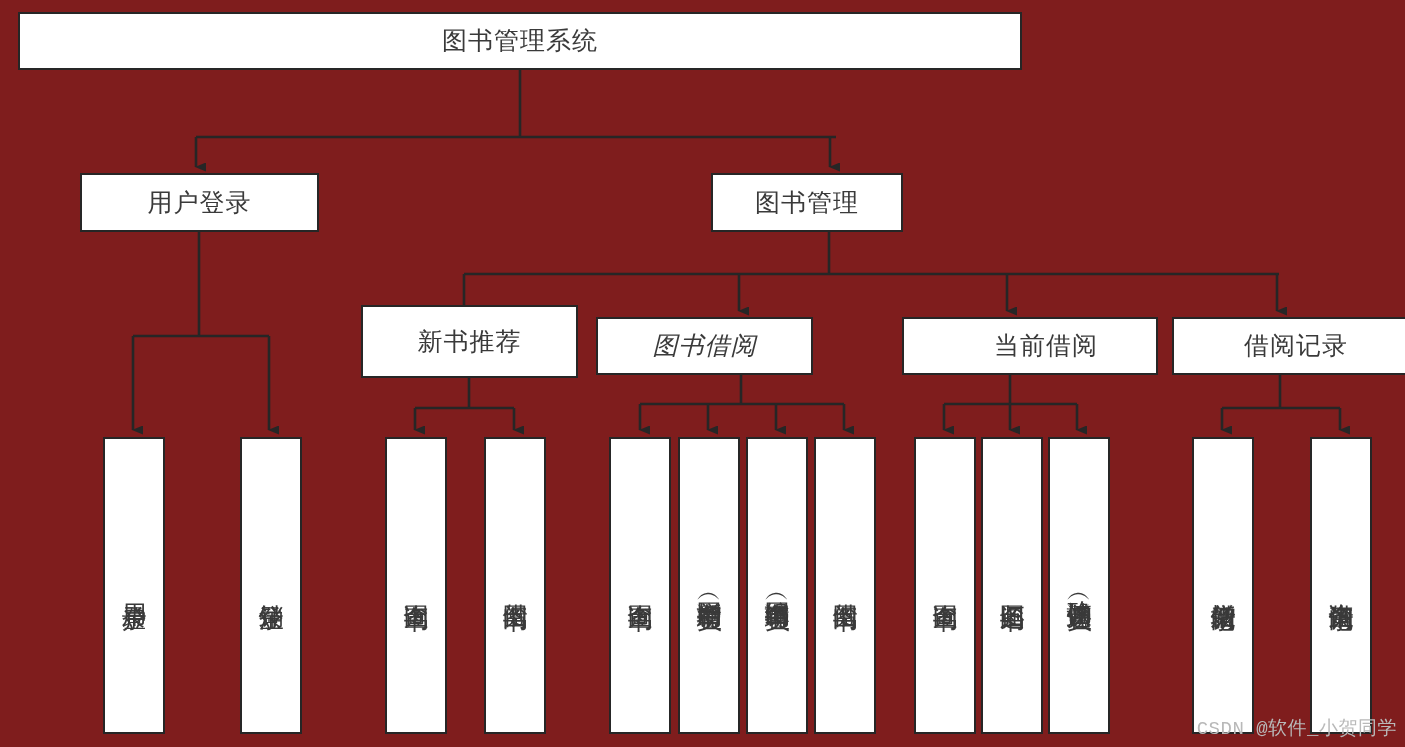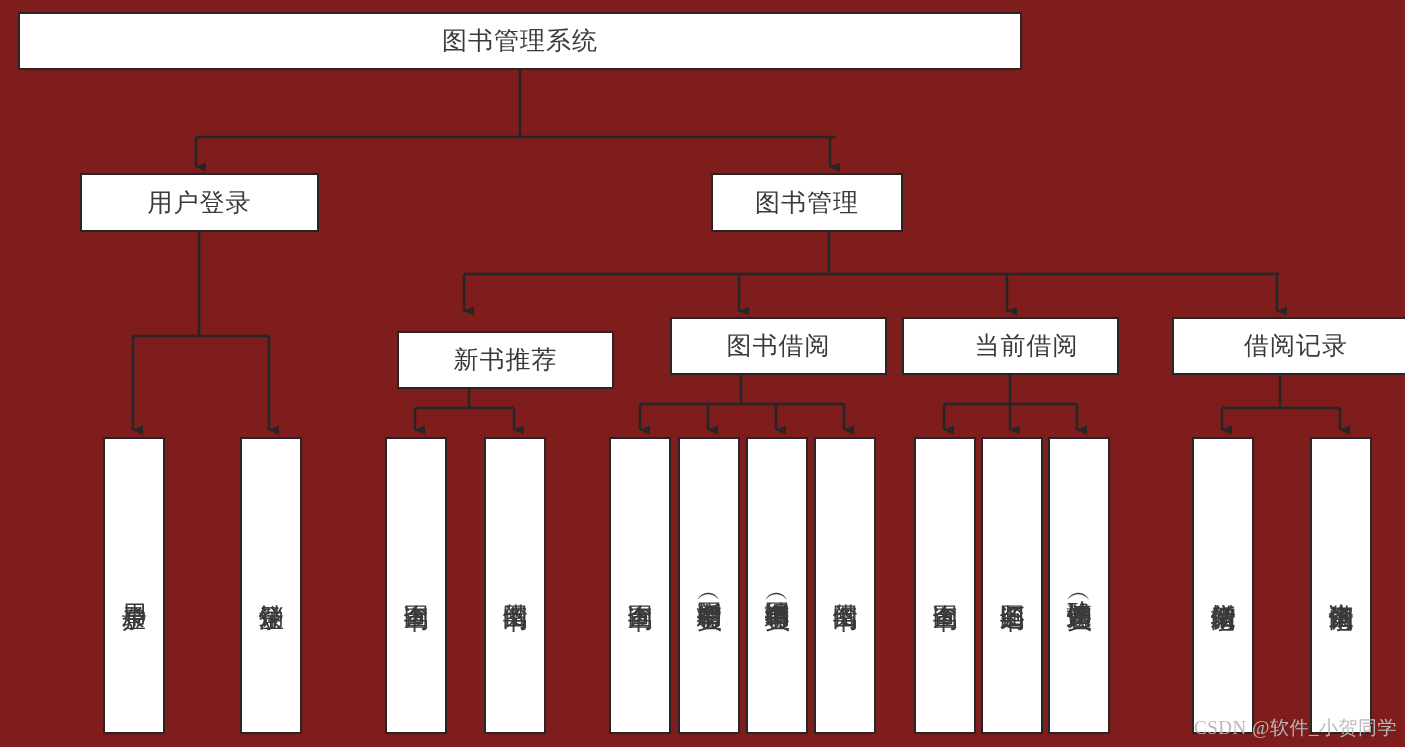--- a/index.html
+++ b/index.html
@@ -57,21 +57,21 @@
   }
   .watermark {
     position: absolute;
     right: 8px;
     bottom: 6px;
     font-size: 19px;
     color: #b9b9b9;
     letter-spacing: 0.5px;
     white-space: nowrap;
     z-index: 3;
-    font-family: Liberation Serif, serif;
+    font-family: Liberation Mono, monospace;
   }
 </style>
 </head>
 <body>
 
 <div id="diagram-root">
 
   <svg id="edge-layer" viewBox="0 0 1405 747" width="1405" height="747" xmlns="http://www.w3.org/2000/svg">
     <defs>
       <marker id="arrow" markerWidth="9" markerHeight="11" refX="4.5" refY="10" orient="auto" markerUnits="userSpaceOnUse">
@@ -126,27 +126,27 @@
     <span class="node-label">图书管理系统</span>
   </div>
 
   <div class="node horiz" style="left:80px; top:173px; width:239px; height:59px;">
     <span class="node-label">用户登录</span>
   </div>
   <div class="node horiz" style="left:711px; top:173px; width:192px; height:59px;">
     <span class="node-label">图书管理</span>
   </div>
 
-  <div class="node horiz" style="left:361px; top:331px; width:217px; height:58px;margin-left:36px;">
+  <div class="node horiz" style="left:361px; top:305px; width:217px; height:73px;">
     <span class="node-label">新书推荐</span>
   </div>
-  <div class="node horiz" style="left:670px; top:317px; width:217px; height:58px;">
+  <div class="node horiz" style="left:596px; top:317px; width:217px; height:58px;font-style:italic;">
     <span class="node-label">图书借阅</span>
   </div>
-  <div class="node horiz" style="left:902px; top:317px; width:217px; height:58px;padding-left:32px;">
+  <div class="node horiz" style="left:902px; top:317px; width:256px; height:58px;padding-left:32px;">
     <span class="node-label">当前借阅</span>
   </div>
   <div class="node horiz" style="left:1172px; top:317px; width:248px; height:58px;">
     <span class="node-label">借阅记录</span>
   </div>
 
   <div class="node vert" style="left:103px; top:437px; width:62px; height:297px;">
     <span class="node-label">用户登录</span>
   </div>
   <div class="node vert" style="left:240px; top:437px; width:62px; height:297px;">

